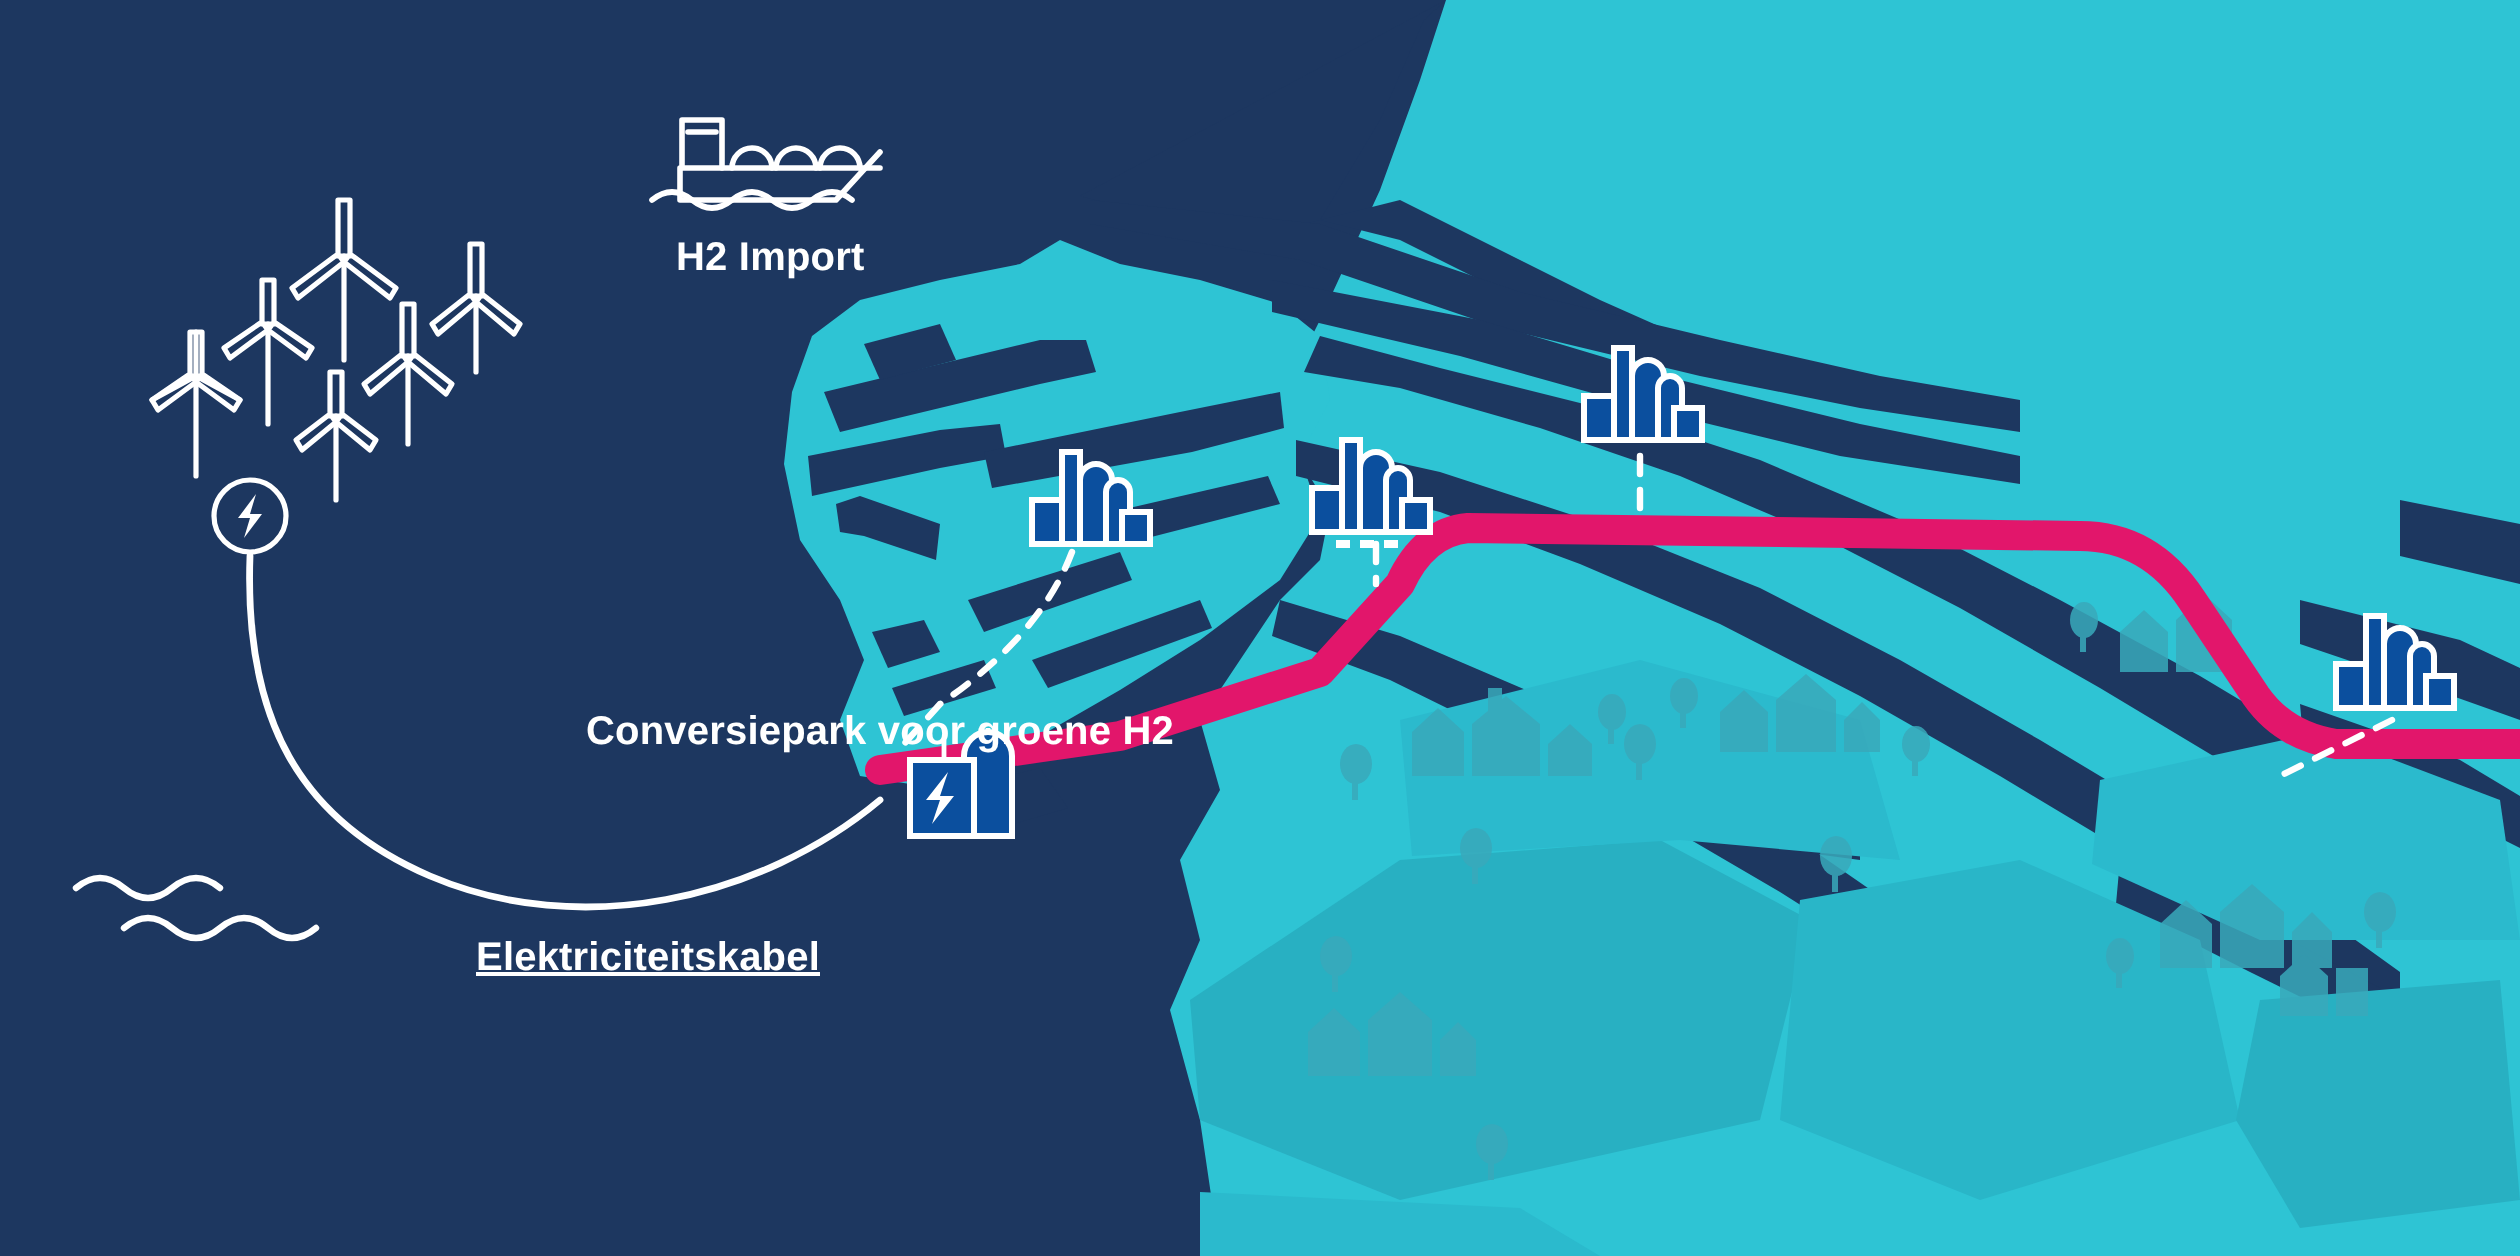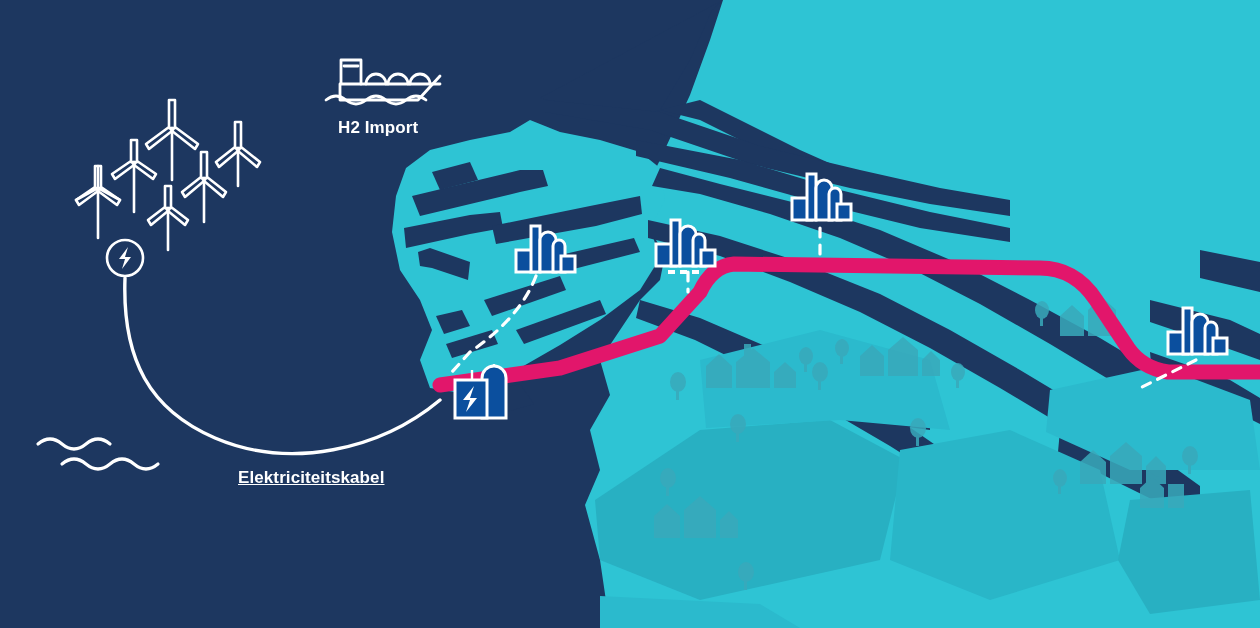--- a/index.html
+++ b/index.html
@@ -20,21 +20,21 @@
     top: 0; left: 0;
     width: 1260px;
     height: 628px;
     display: block;
   }
   .map-label {
     position: absolute;
     color: #ffffff;
     font-family: "Liberation Sans", sans-serif;
     font-weight: bold;
-    font-size: 17px;
+    font-size: 20px;
     letter-spacing: 0.1px;
     white-space: nowrap;
     pointer-events: none;
   }
   #label-h2-import { left: 338px; top: 118px; }
   #label-conversiepark { left: 293px; top: 355px; }
   #label-elektriciteitskabel { left: 238px; top: 468px; text-decoration: underline; }
 </style>
 </head>
 <body>
@@ -330,16 +330,17 @@
       <rect x="1183" y="308" width="9" height="46" fill="#0b4f9e" stroke="#ffffff" stroke-width="3"></rect>
       <path d="M 1192,322 a 8,8 0 0 1 16,0 L 1208,354 L 1192,354 Z" fill="#0b4f9e" stroke="#ffffff" stroke-width="3"></path>
       <path d="M 1205,328 a 6,6 0 0 1 12,0 L 1217,354 L 1205,354 Z" fill="#0b4f9e" stroke="#ffffff" stroke-width="3"></path>
       <rect x="1213" y="338" width="14" height="16" fill="#0b4f9e" stroke="#ffffff" stroke-width="3"></rect>
     </g>
 
   </svg>
 
   <div class="map-label" id="label-h2-import">H2 Import</div>
 
+  <div class="map-label" id="label-conversiepark">Conversiepark voor groene H2</div>
 
   <div class="map-label" id="label-elektriciteitskabel">Elektriciteitskabel</div>
 
 </div>
 
 </body></html>

